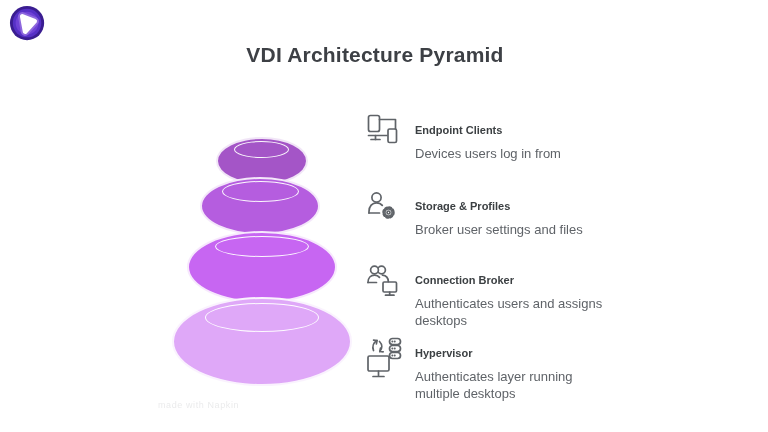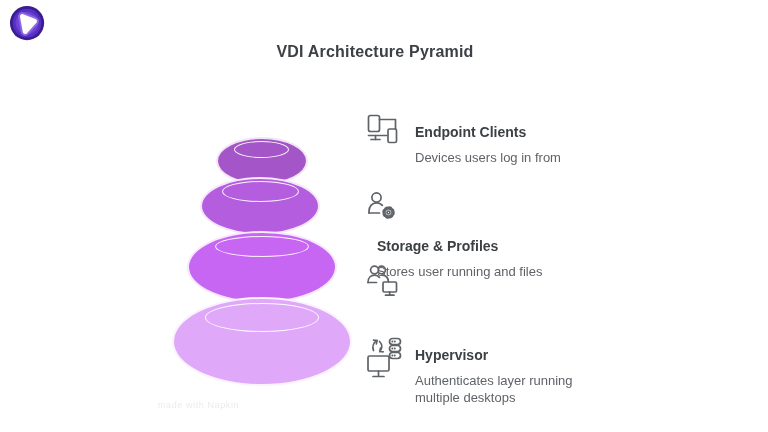--- a/index.html
+++ b/index.html
@@ -3,43 +3,43 @@
 <meta charset="utf-8">
 <style>
   html,body{margin:0;padding:0;}
   body{
     width:768px;height:432px;background:#ffffff;position:relative;overflow:hidden;
     font-family:"Liberation Sans", sans-serif;
   }
   
   .page-title{
     position:absolute;left:190px;top:43px;width:370px;text-align:center;
-    font-size:16px;font-weight:700;color:#3d4045;letter-spacing:.2px;
+    font-size:21px;font-weight:700;color:#3d4045;letter-spacing:.2px;
   }
   .logo{position:absolute;left:9px;top:5px;width:38px;height:38px;cursor:pointer;}
   
   .stone{position:absolute;border-radius:50%;border:2px solid rgba(255,255,255,.85);box-sizing:border-box;}
   .rim{position:absolute;border-radius:50%;border:1.7px solid rgba(255,255,255,.95);box-sizing:border-box;}
   .stone1{left:216px;top:137px;width:92px;height:48px;}
   .stone1 .rim{left:16px;top:2px;width:55px;height:17px;}
   .stone2{left:200px;top:177px;width:120px;height:58px;}
   .stone2 .rim{left:20px;top:2px;width:77px;height:21px;}
   .stone3{left:187px;top:231px;width:150px;height:72px;}
   .stone3 .rim{left:26px;top:3px;width:94px;height:21px;}
   .stone4{left:172px;top:297px;width:180px;height:89px;}
   .stone4 .rim{left:31px;top:4px;width:114px;height:29px;}
   
   .item{position:absolute;left:366px;display:flex;align-items:flex-start;}
   .item .icn{width:38px;flex:0 0 38px;}
   .item .icn svg{stroke:#5f6368;fill:none;stroke-width:1.7;stroke-linecap:round;stroke-linejoin:round;}
   .item .txt{padding-top:10px;padding-left:11px;}
-  .item .it{font-size:14px;font-weight:700;color:#3c4043;margin:0 0 9px 0;}
+  .item .it{font-size:11px;font-weight:700;color:#3c4043;margin:0 0 9px 0;}
   .item .id{font-size:13px;color:#5f6368;line-height:1.32;max-width:190px;}
   .item1{top:114px;}
-  .item2{top:190px;flex-direction:column;}
+  .item2{top:190px;}
   .item3{top:264px;}
   .item4{top:337px;justify-content:flex-end;}
   
   .watermark{
     position:absolute;left:158px;top:400px;font-size:9px;letter-spacing:.6px;
     color:#6b6f76;opacity:.14;
   }
 </style>
 </head>
 <body>
@@ -94,37 +94,41 @@
       <path d="M3 23 H13.5"></path>
       <g>
         <circle cx="22.5" cy="22.5" r="5.1" stroke-width="2.3" stroke-dasharray="2.1 1.9"></circle>
         <circle cx="22.5" cy="22.5" r="3.6"></circle>
         <circle cx="22.5" cy="22.5" r="1.5"></circle>
       </g>
     </svg>
   </span>
   <div class="txt">
     <div class="it">Storage &amp; Profiles</div>
-    <div class="id">Stores user running and files</div>
+    <div class="id">Broker user settings and files</div>
   </div>
 </div>
 
 <div class="item item3">
   <span class="icn">
     <svg width="38" height="36" viewBox="0 0 38 36">
       <circle cx="15.5" cy="6" r="3.9"></circle>
       <path d="M16.5 11.2 C20 11.7 22.3 14.2 22.3 17.6"></path>
       <circle cx="8.5" cy="6" r="3.9" fill="#ffffff"></circle>
       <path d="M2 18.5 C2 13.8 4.8 11.2 8.6 11.2 C10.8 11.2 12.4 12 13.5 13.4" fill="#ffffff"></path>
       <path d="M2 18.5 H10.5"></path>
       <rect x="17" y="18" width="13.5" height="10" rx="1.2"></rect>
       <path d="M23.7 28 V31"></path>
       <path d="M19.5 31.2 H28"></path>
     </svg>
   </span>
+  <div class="txt">
+    <div class="it">Connection Broker</div>
+    <div class="id">Authenticates users and assigns desktops</div>
+  </div>
 </div>
 
 <div class="item item4">
   <span class="icn">
     <svg width="36" height="44" viewBox="0 0 36 44">
       <g>
         <path d="M7.5 13.5 C6 9.5 7.5 5.5 11 3.5"></path>
         <path d="M11 3.5 L7.6 3.1 M11 3.5 L10.4 6.9"></path>
         <path d="M13.5 4.5 C16.5 7.5 16.5 11.5 13.8 14.5"></path>
         <path d="M13.8 14.5 L17.2 14.8 M13.8 14.5 L14.5 11.2"></path>

